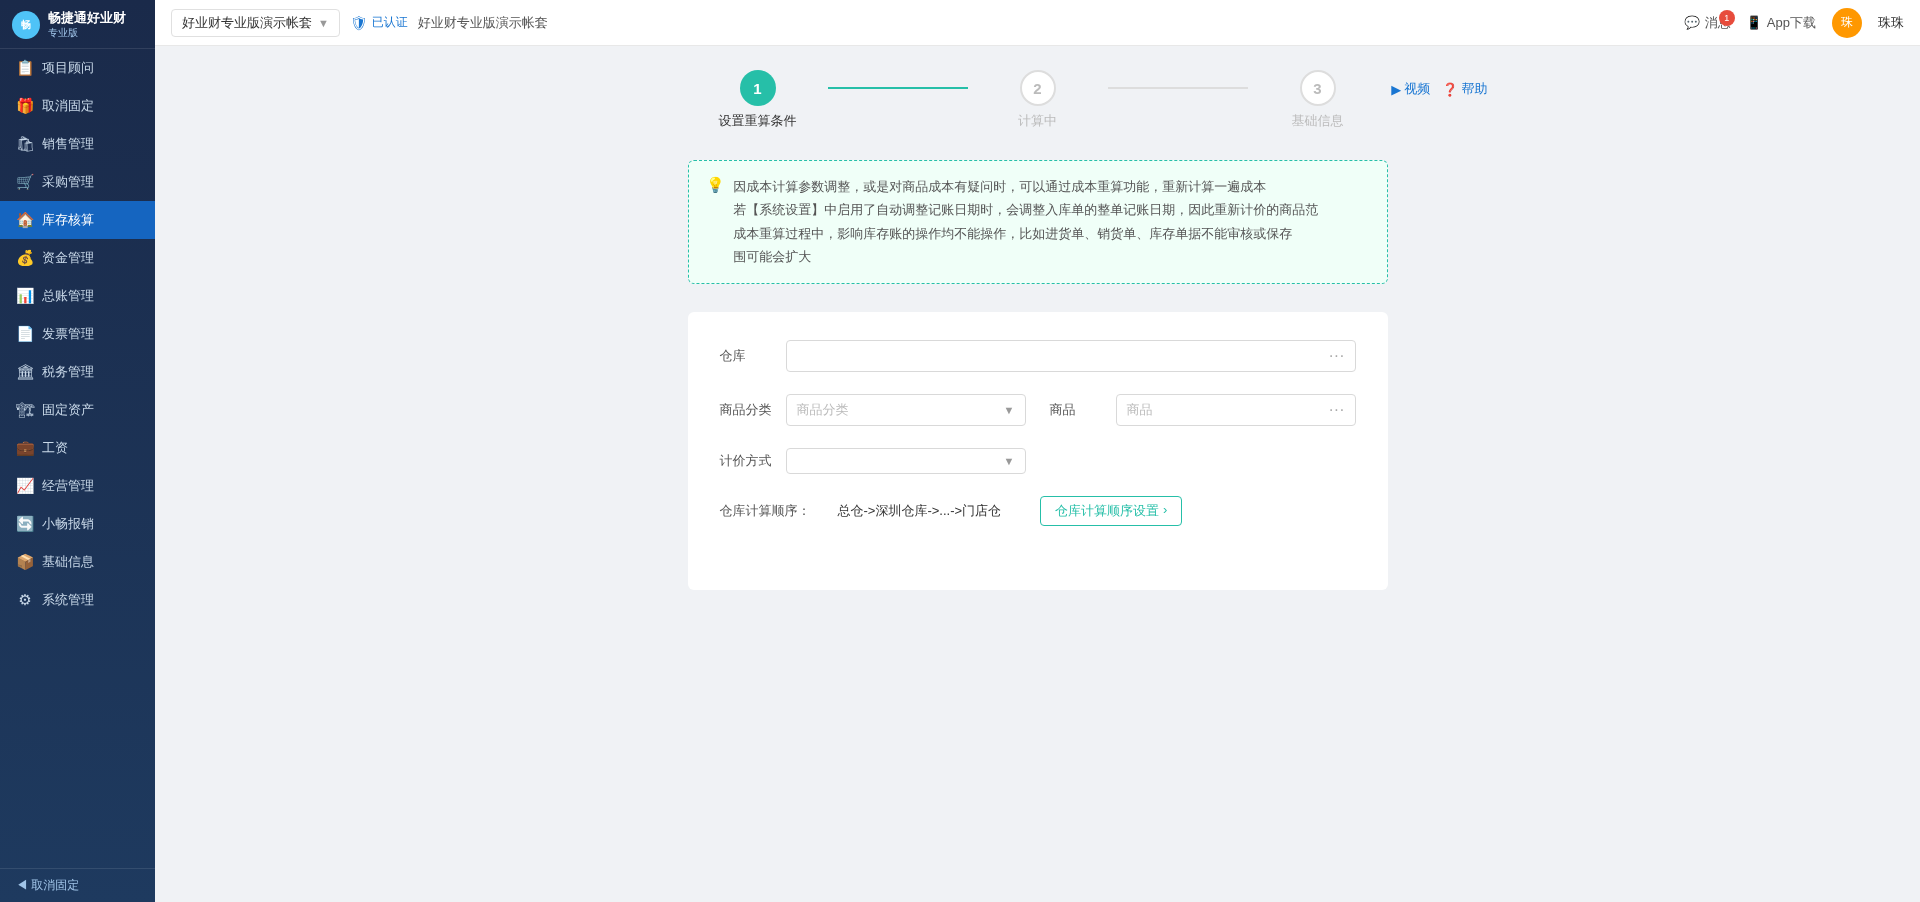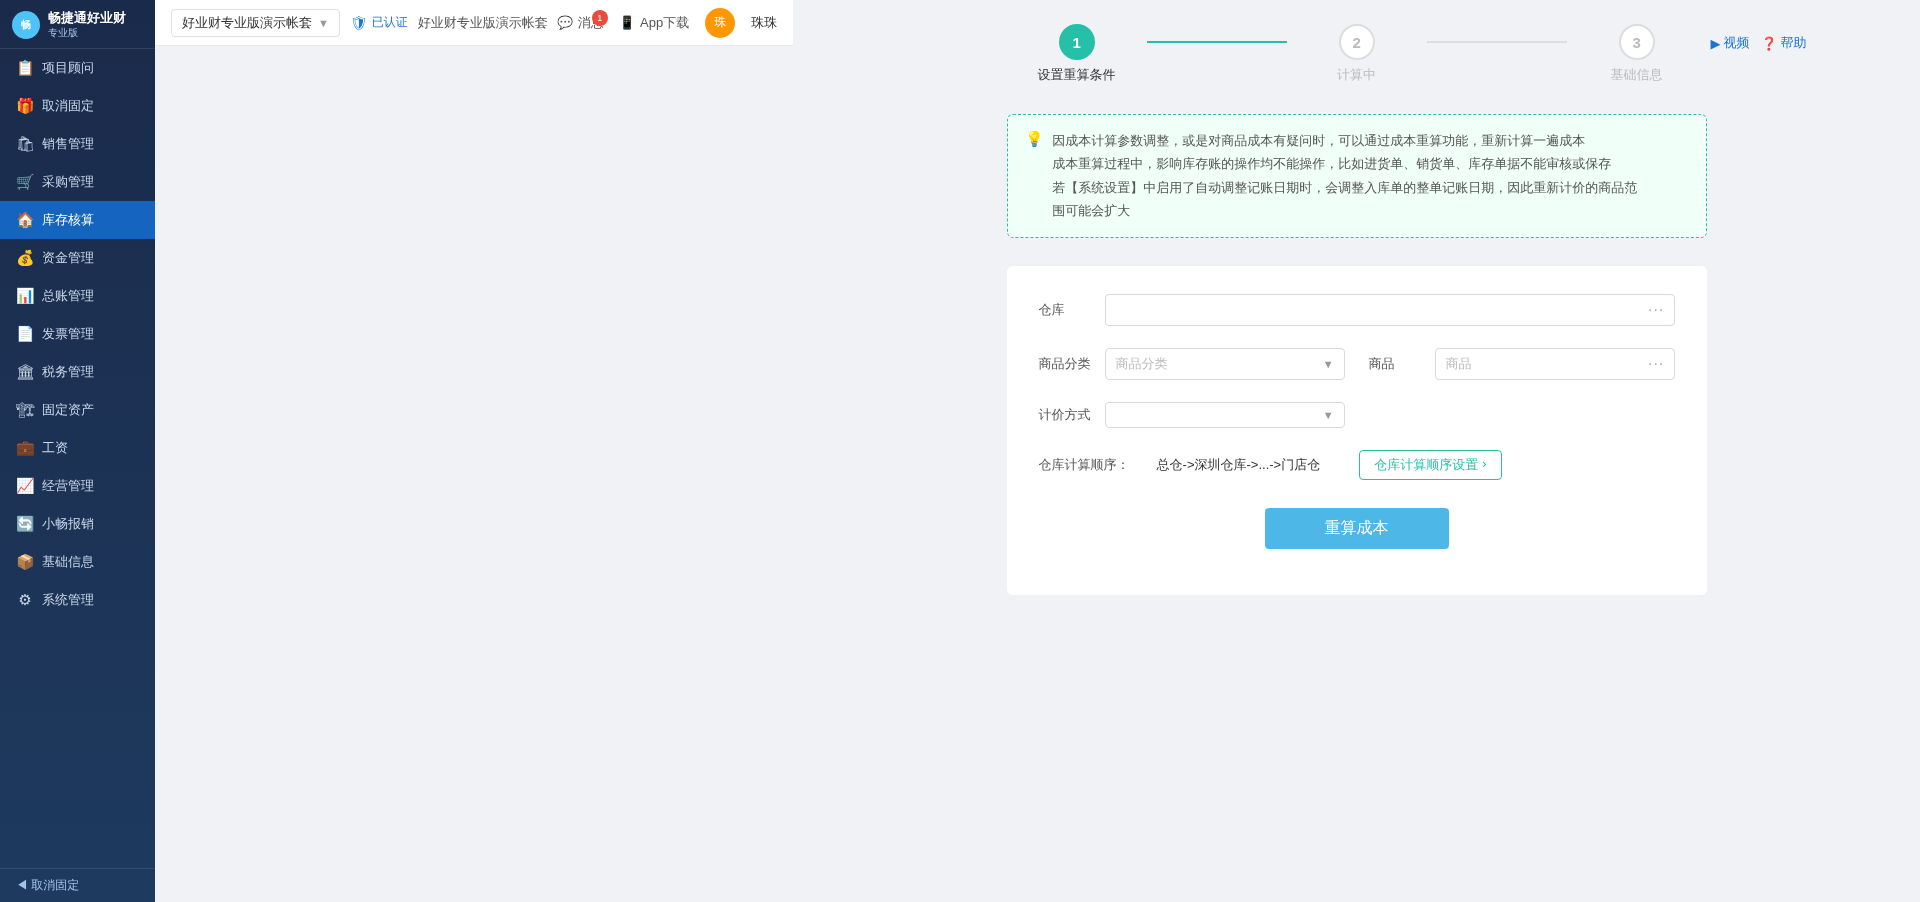--- a/index.html
+++ b/index.html
@@ -50,21 +50,21 @@
       cursor: pointer;
       font-size: 12px;
       display: flex; align-items: center; gap: 6px;
       border-top: 1px solid rgba(255,255,255,0.1);
     }
 
     
     .main-area {
       flex: 1;
       display: flex;
-      flex-direction: row;
+      flex-direction: column;
       height: 100%;
       overflow: hidden;
     }
 
     
     .topbar {
       background: white;
       display: flex;
       align-items: center;
       padding: 0 16px;
@@ -463,22 +463,22 @@
         <span>▶ <span>视频</span></span>
         <span>❓ <span>帮助</span></span>
       </div>
     </div>
 
     <div class="info-box">
       <div class="info-box-content">
         <span class="info-box-icon">💡</span>
         <div class="info-box-text">
           <div>因成本计算参数调整，或是对商品成本有疑问时，可以通过成本重算功能，重新计算一遍成本</div>
+          <div>若【系统设置】中启用了自动调整记账日期时，会调整入库单的整单记账日期，因此重新计价的商品范</div>
           <div>成本重算过程中，影响库存账的操作均不能操作，比如进货单、销货单、库存单据不能审核或保存</div>
-          <div>若【系统设置】中启用了自动调整记账日期时，会调整入库单的整单记账日期，因此重新计价的商品范</div>
           <div>围可能会扩大</div>
         </div>
       </div>
     </div>
 
     <div class="form-area">
 
       <div class="form-row">
         <div class="form-group">
           <span class="form-label">仓库</span>
@@ -518,20 +518,17 @@
 
       <div class="warehouse-order-row">
         <span class="warehouse-order-label">仓库计算顺序：</span>
         <span class="warehouse-order-value">总仓-&gt;深圳仓库-&gt;...-&gt;门店仓</span>
         <button class="warehouse-order-btn">
           <span>仓库计算顺序设置</span>
           <span>›</span>
         </button>
       </div>
 
-      <button class="recalc-btn">
-        <span>重算成本</span>
-      </button>
 
     </div>
 
   </div>
 </div>
 
 </body></html>

